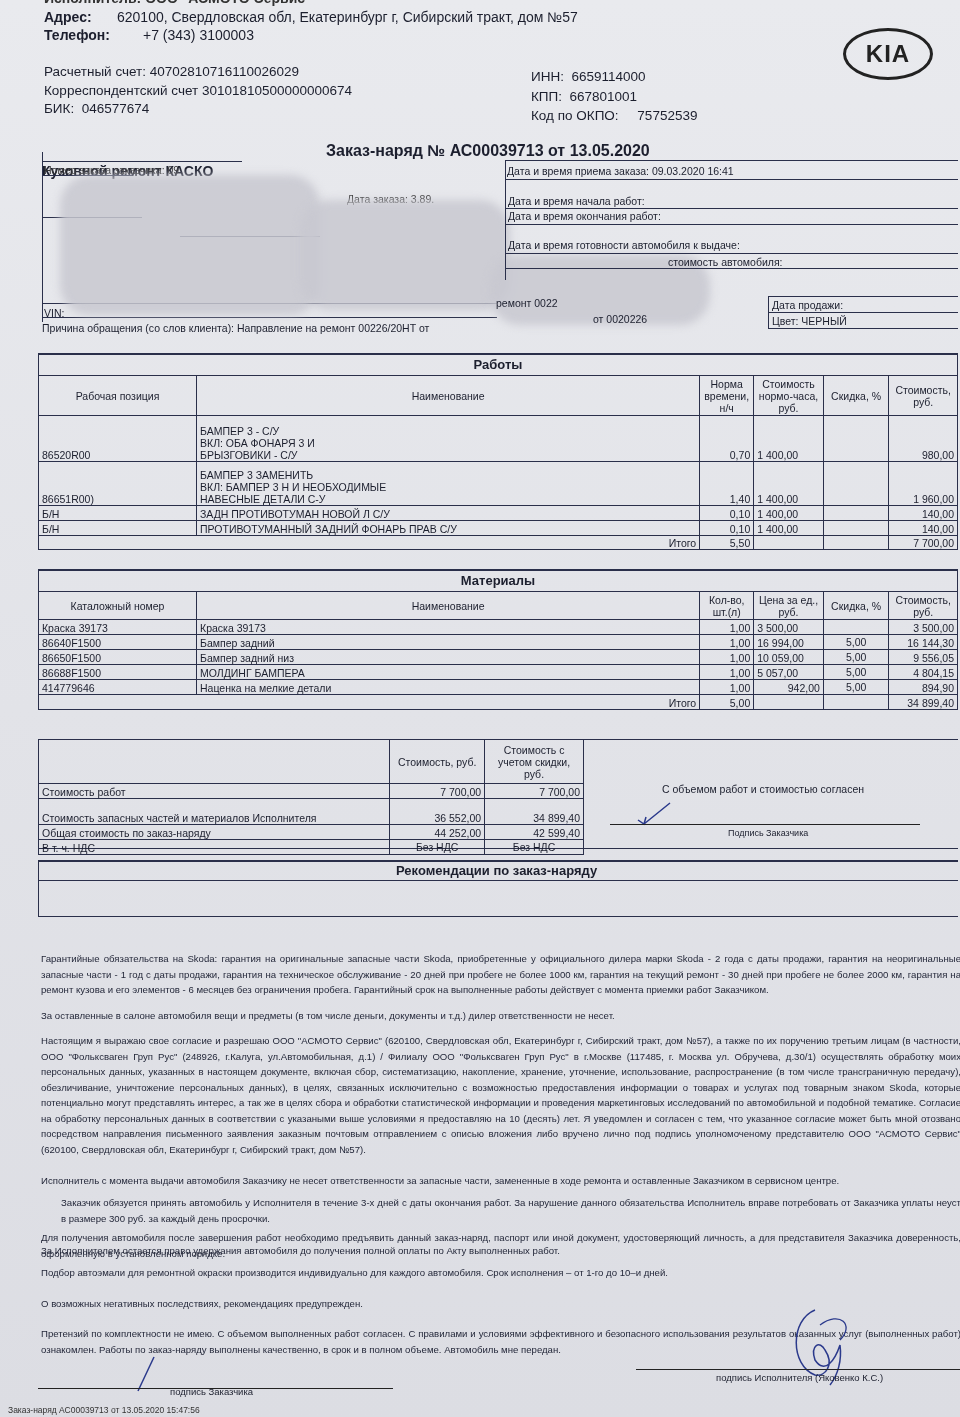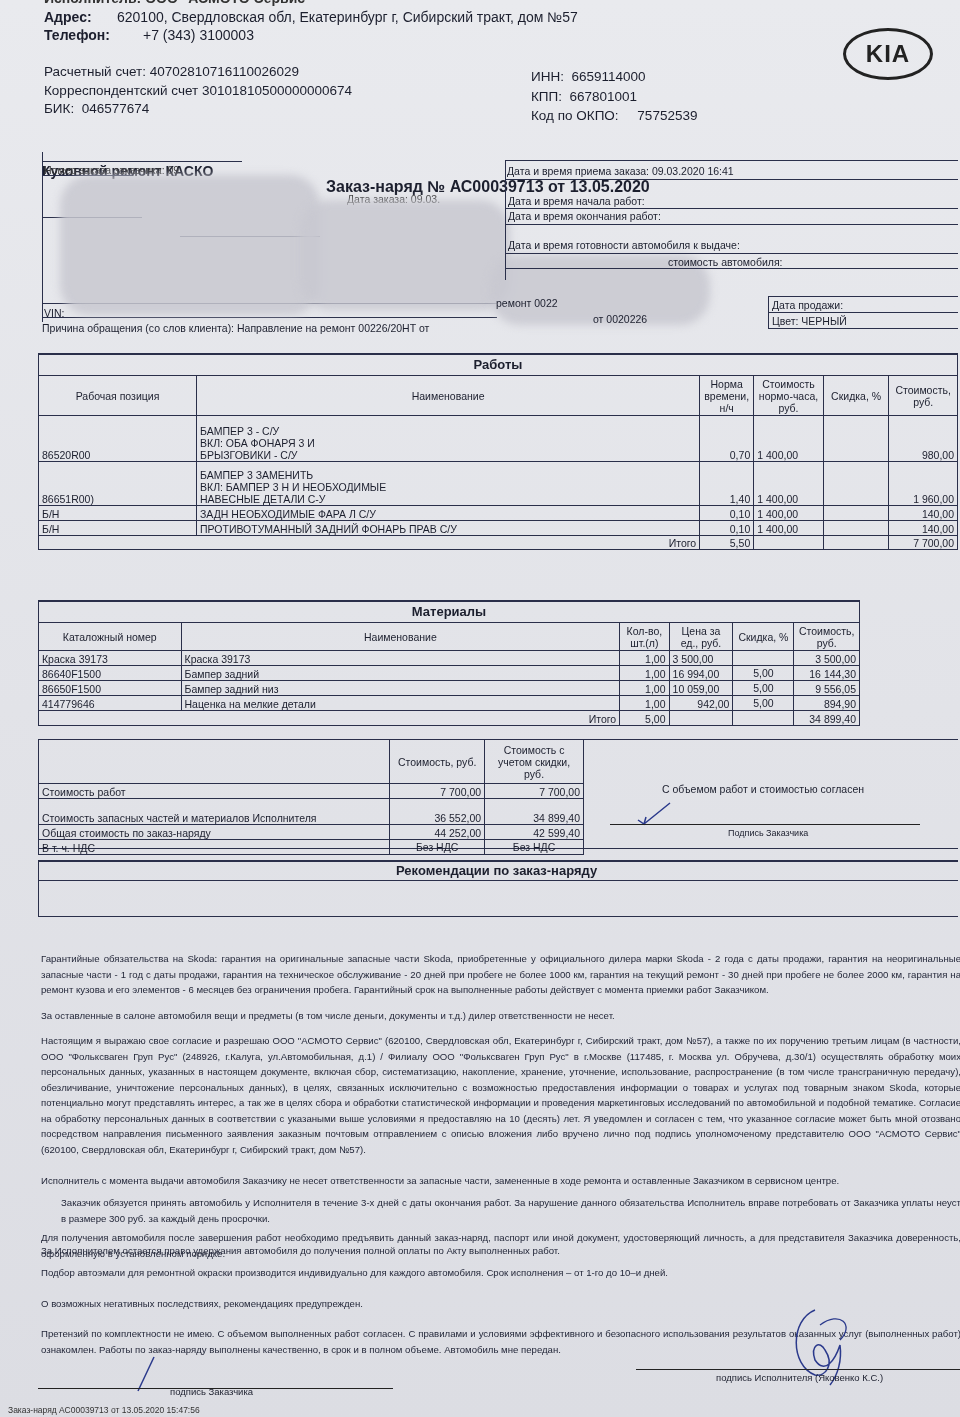--- a/index.html
+++ b/index.html
@@ -38,24 +38,24 @@
   <div class="kia">KIA</div>
 
   <div class="abs req" style="left:44px;top:64px;"><span>Расчетный счет:</span> <span>40702810716110026029</span></div>
   <div class="abs req" style="left:44px;top:83px;"><span>Корреспондентский счет</span> <span>30101810500000000674</span></div>
   <div class="abs req" style="left:44px;top:101px;"><span>БИК:</span>&nbsp;&nbsp;<span>046577674</span></div>
   <div class="abs req" style="left:531px;top:69px;"><span>ИНН:</span>&nbsp;&nbsp;<span>6659114000</span></div>
   <div class="abs req" style="left:531px;top:89px;"><span>КПП:</span>&nbsp;&nbsp;<span>667801001</span></div>
   <div class="abs req" style="left:531px;top:108px;"><span>Код по ОКПО:</span>&nbsp;&nbsp;&nbsp;&nbsp;&nbsp;<span>75752539</span></div>
 
   <div class="abs sub" style="left:42px;top:138px;margin-top:25px;">Кузовной ремонт КАСКО</div>
-  <div class="abs title" style="left:326px;top:142px;margin-top:36px;">Заказ-наряд № АС00039713 от 13.05.2020</div>
+  <div class="abs title" style="left:326px;top:142px;">Заказ-наряд № АС00039713 от 13.05.2020</div>
 
   <div class="abs sm" style="left:44px;top:164px;color:#333;">Номер заказа заказчика: 09</div>
-  <div class="abs sm" style="left:347px;top:193px;color:#333;">Дата заказа: 09.03.</div>
+  <div class="abs sm" style="left:347px;top:193px;color:#333;">Дата заказа: 3.89.</div>
   <div class="line" style="left:42px;top:161px;width:200px;"></div>
   <div class="line" style="left:42px;top:175px;width:90px;"></div>
   <div class="line" style="left:42px;top:217px;width:100px;"></div>
   <div class="line" style="left:180px;top:236px;width:140px;"></div>
   <div class="line" style="left:42px;top:303px;width:455px;"></div>
   <div class="line" style="left:42px;top:317px;width:455px;"></div>
   <div class="vline" style="left:42px;top:152px;height:170px;"></div>
   <div class="smudge" style="left:60px;top:175px;width:260px;height:140px;"></div>
   <div class="smudge" style="left:300px;top:200px;width:210px;height:110px;"></div>
   <div class="smudge" style="left:490px;top:255px;width:220px;height:70px;"></div>
@@ -123,21 +123,21 @@
             <div>ВКЛ: БАМПЕР 3 Н И НЕОБХОДИМЫЕ</div>
             <div>НАВЕСНЫЕ ДЕТАЛИ С-У</div>
           </td>
       <td class="r">1,40</td>
       <td>1 400,00</td>
       <td></td>
       <td class="r">1 960,00</td>
     </tr>
     <tr style="height:15px">
       <td>Б/Н</td>
-      <td>ЗАДН НЕОБХОДИМЫЕ ФАРА Л С/У</td>
+      <td>ЗАДН ПРОТИВОТУМАН НОВОЙ Л С/У</td>
       <td class="r">0,10</td>
       <td>1 400,00</td>
       <td></td>
       <td class="r">140,00</td>
     </tr>
     <tr style="height:15px">
       <td>Б/Н</td>
       <td>ПРОТИВОТУМАННЫЙ ЗАДНИЙ ФОНАРЬ ПРАВ С/У</td>
       <td class="r">0,10</td>
       <td>1 400,00</td>
@@ -147,21 +147,21 @@
     <tr style="height:14px">
       <td colspan="2" class="r">Итого</td>
       <td class="r">5,50</td>
       <td></td>
       <td></td>
       <td class="r">7 700,00</td>
     </tr>
   </tbody>
     </table>
 
-  <table class="grid" style="left:38px;top:600px;width:822px;border-radius:19px;">
+  <table class="grid" style="left:38px;top:569px;width:920px;border-radius:19px;">
     <colgroup>
         <col style="width:152px">
         <col style="width:484px">
         <col style="width:52px">
         <col style="width:67px">
         <col style="width:63px">
         <col style="width:66px">
       </colgroup>
     <tbody>
         <tr>
@@ -191,20 +191,28 @@
       <td class="c">5,00</td>
           <td class="r">16 144,30</td>
     </tr>
     <tr style="height:15px">
       <td>86650F1500</td>
           <td>Бампер задний низ</td>
       <td class="r">1,00</td>
           <td>10 059,00</td>
       <td class="c">5,00</td>
           <td class="r">9 556,05</td>
+    </tr>
+    <tr style="height:15px">
+      <td>86688F1500</td>
+          <td>МОЛДИНГ БАМПЕРА</td>
+      <td class="r">1,00</td>
+          <td>5 057,00</td>
+      <td class="c">5,00</td>
+          <td class="r">4 804,15</td>
     </tr>
     <tr style="height:15px">
       <td>414779646</td>
           <td>Наценка на мелкие детали</td>
       <td class="r">1,00</td>
           <td class="r">942,00</td>
       <td class="c">5,00</td>
           <td class="r">894,90</td>
     </tr>
     <tr style="height:15px">

